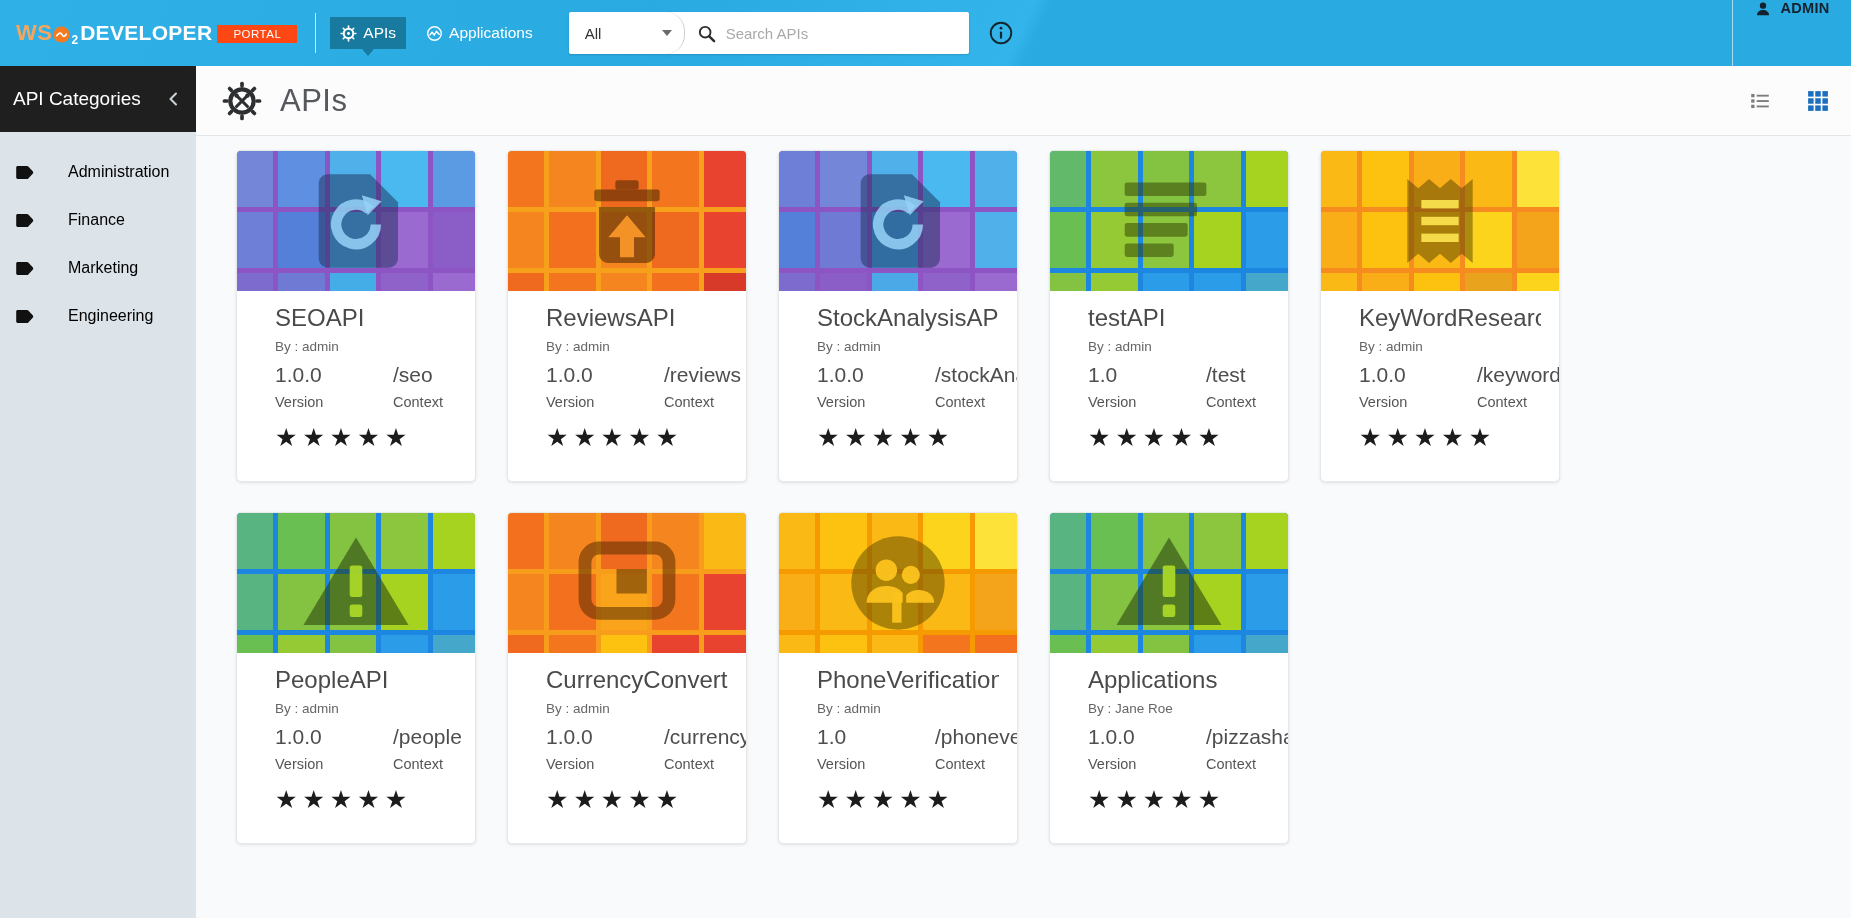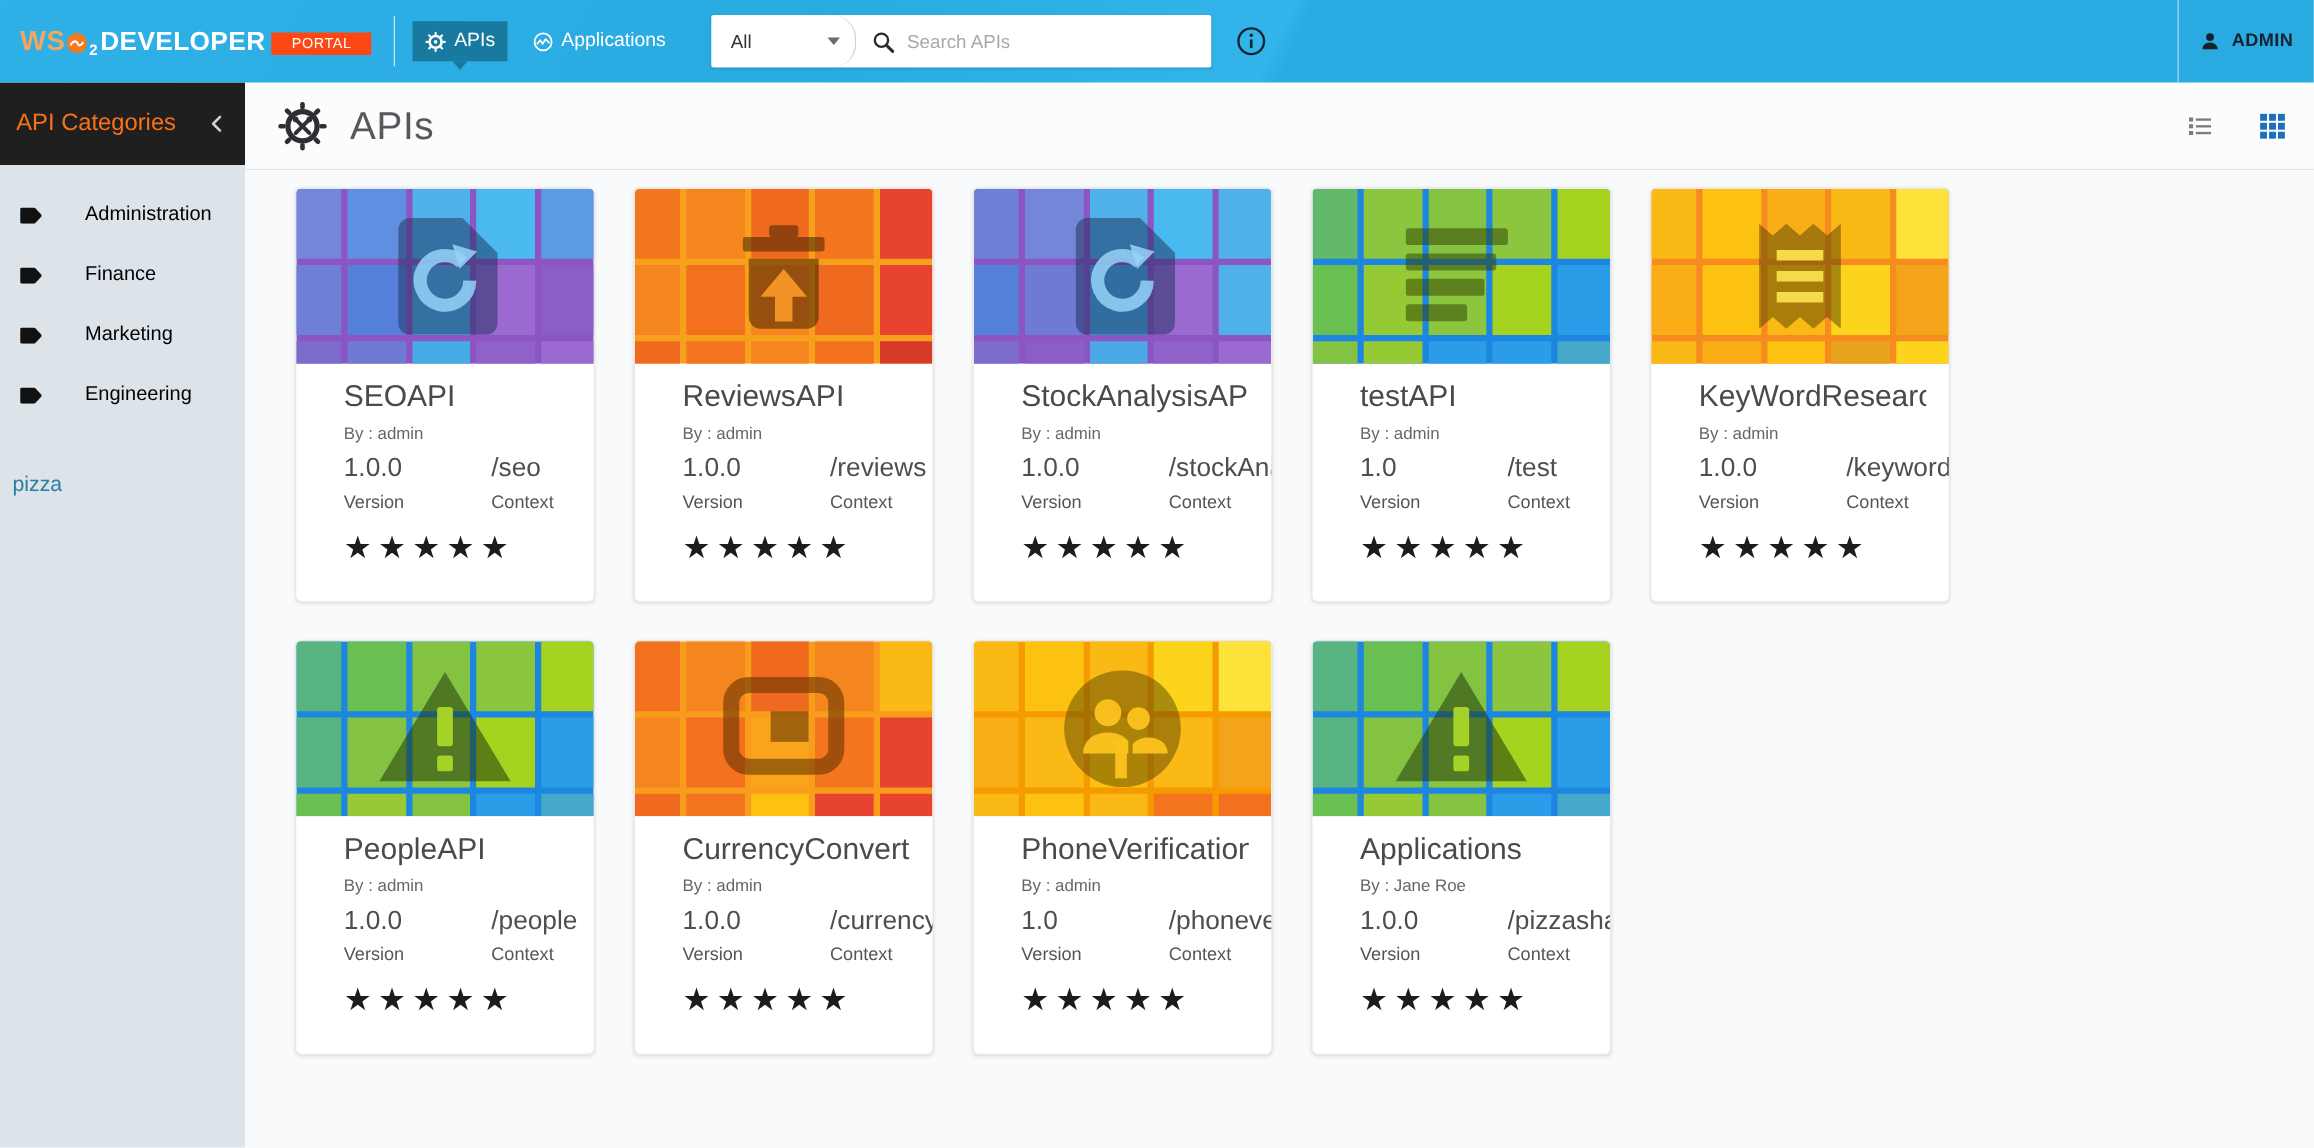--- a/index.html
+++ b/index.html
@@ -35,28 +35,28 @@
   .caret { width:0; height:0; border-left:5px solid transparent; border-right:5px solid transparent;
     border-top:6px solid #6b6b6b; }
   .search-input-wrap { display:flex; align-items:center; flex:1; padding:0 10px 0 12px; }
   .search-input-wrap svg { width:19px; height:19px; flex:none; }
   .search-input { border:none; outline:none; font-size:15px; color:#333; flex:1; margin-left:10px;
     font-family:inherit; background:transparent; }
   .search-input::placeholder { color:#a9a9a9; }
 
   .info-btn { width:24px; height:24px; margin-left:20px; cursor:pointer; display:inline-flex; }
   .tb-spacer { flex:1; }
-  .admin { width:109px; height:66px; border-left:1px solid rgba(255,255,255,0.6);
-    display:flex; align-items:center; justify-content:center; gap:8px; cursor:pointer; }
+  .admin { width:119px; height:66px; border-left:1px solid rgba(255,255,255,0.6);
+    display:flex; justify-content:center; gap:8px; cursor:pointer; }
   .admin svg { width:18px; height:18px; }
   .admin .alabel { color:#15222e; font-weight:bold; font-size:14.5px; letter-spacing:0.3px; }
 
   
   .sidebar { position:absolute; top:66px; left:0; width:196px; height:852px; background:#dce3e9; }
-  .side-header { height:66px; background:#1f1f1f; color:#f97316; display:flex; align-items:center;
+  .side-header { height:66px; background:#1f1f1f; color:#ffffff; display:flex; align-items:center;
     padding:0 12px 0 13px; font-size:19px; font-weight:300; }
   .side-header .sh-label { flex:1; }
   .collapse-btn { width:20px; height:20px; cursor:pointer; display:inline-flex; }
   .cat-list { list-style:none; padding:16px 0 18px 0; }
   .cat-item { height:48px; display:flex; align-items:center; cursor:pointer; }
   .cat-item .ticon { margin-left:16px; width:19px; display:inline-flex; }
   .cat-item .clabel { margin-left:33px; font-size:16px; color:#000000; }
   .tags-header { margin-top:0; }
   .tag-list { padding:20px 10px; }
   .tag-link { color:#2e7d9e; font-size:17px; cursor:pointer; display:inline-block; }
@@ -203,21 +203,20 @@
       </li>
       <li class="cat-item">
         <span class="ticon">
           <svg viewBox="0 0 20 14" width="19" height="13" fill="#111">
             <path d="M1.5 0h10.2c.5 0 1 .2 1.3.6l5 5.4c.5.6.5 1.4 0 2l-5 5.4c-.3.4-.8.6-1.3.6H1.5C.7 14 0 13.3 0 12.5v-11C0 .7.7 0 1.5 0z"></path>
           </svg>
         </span>
         <span class="clabel">Engineering</span>
       </li>
     </ul>
-  <div class="tag-list" id="tag-list"><span class="tag-link">pizza</span></div>
 </div>
 
 <div class="main">
   <div class="main-header">
     <span class="apis-icon">
       <svg viewBox="0 0 24 24">
           <g fill="#2e2f32">
             <circle cx="12" cy="12" r="7" fill="none" stroke="#2e2f32" stroke-width="2.5"></circle>
             <rect x="10.9" y="0.4" width="2.2" height="3.6" rx="1"></rect>
             <rect x="10.9" y="0.4" width="2.2" height="3.6" rx="1" transform="rotate(45 12 12)"></rect>

